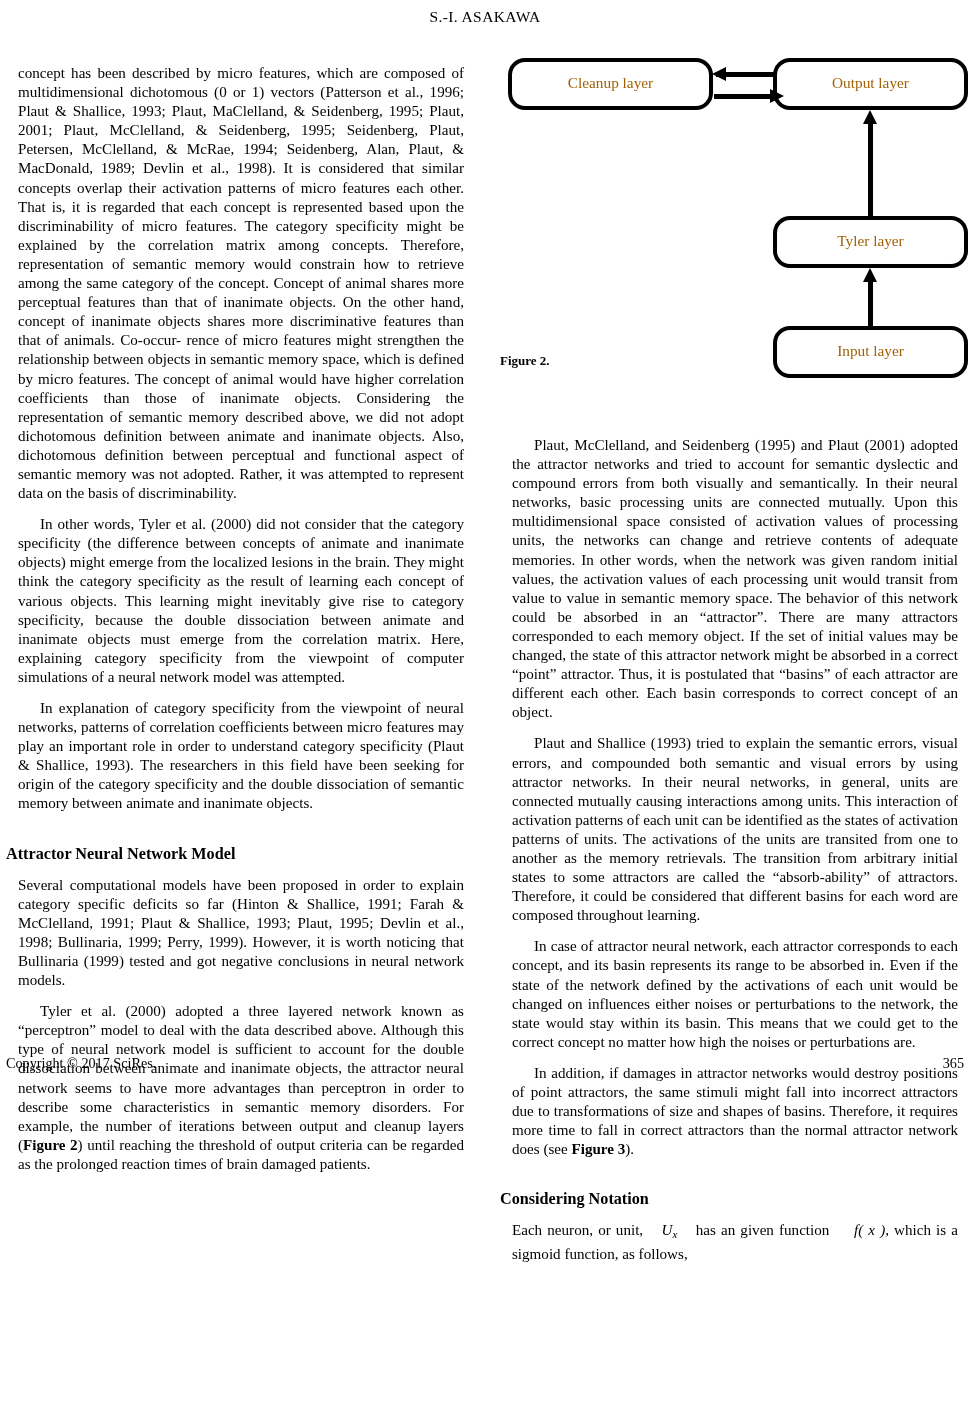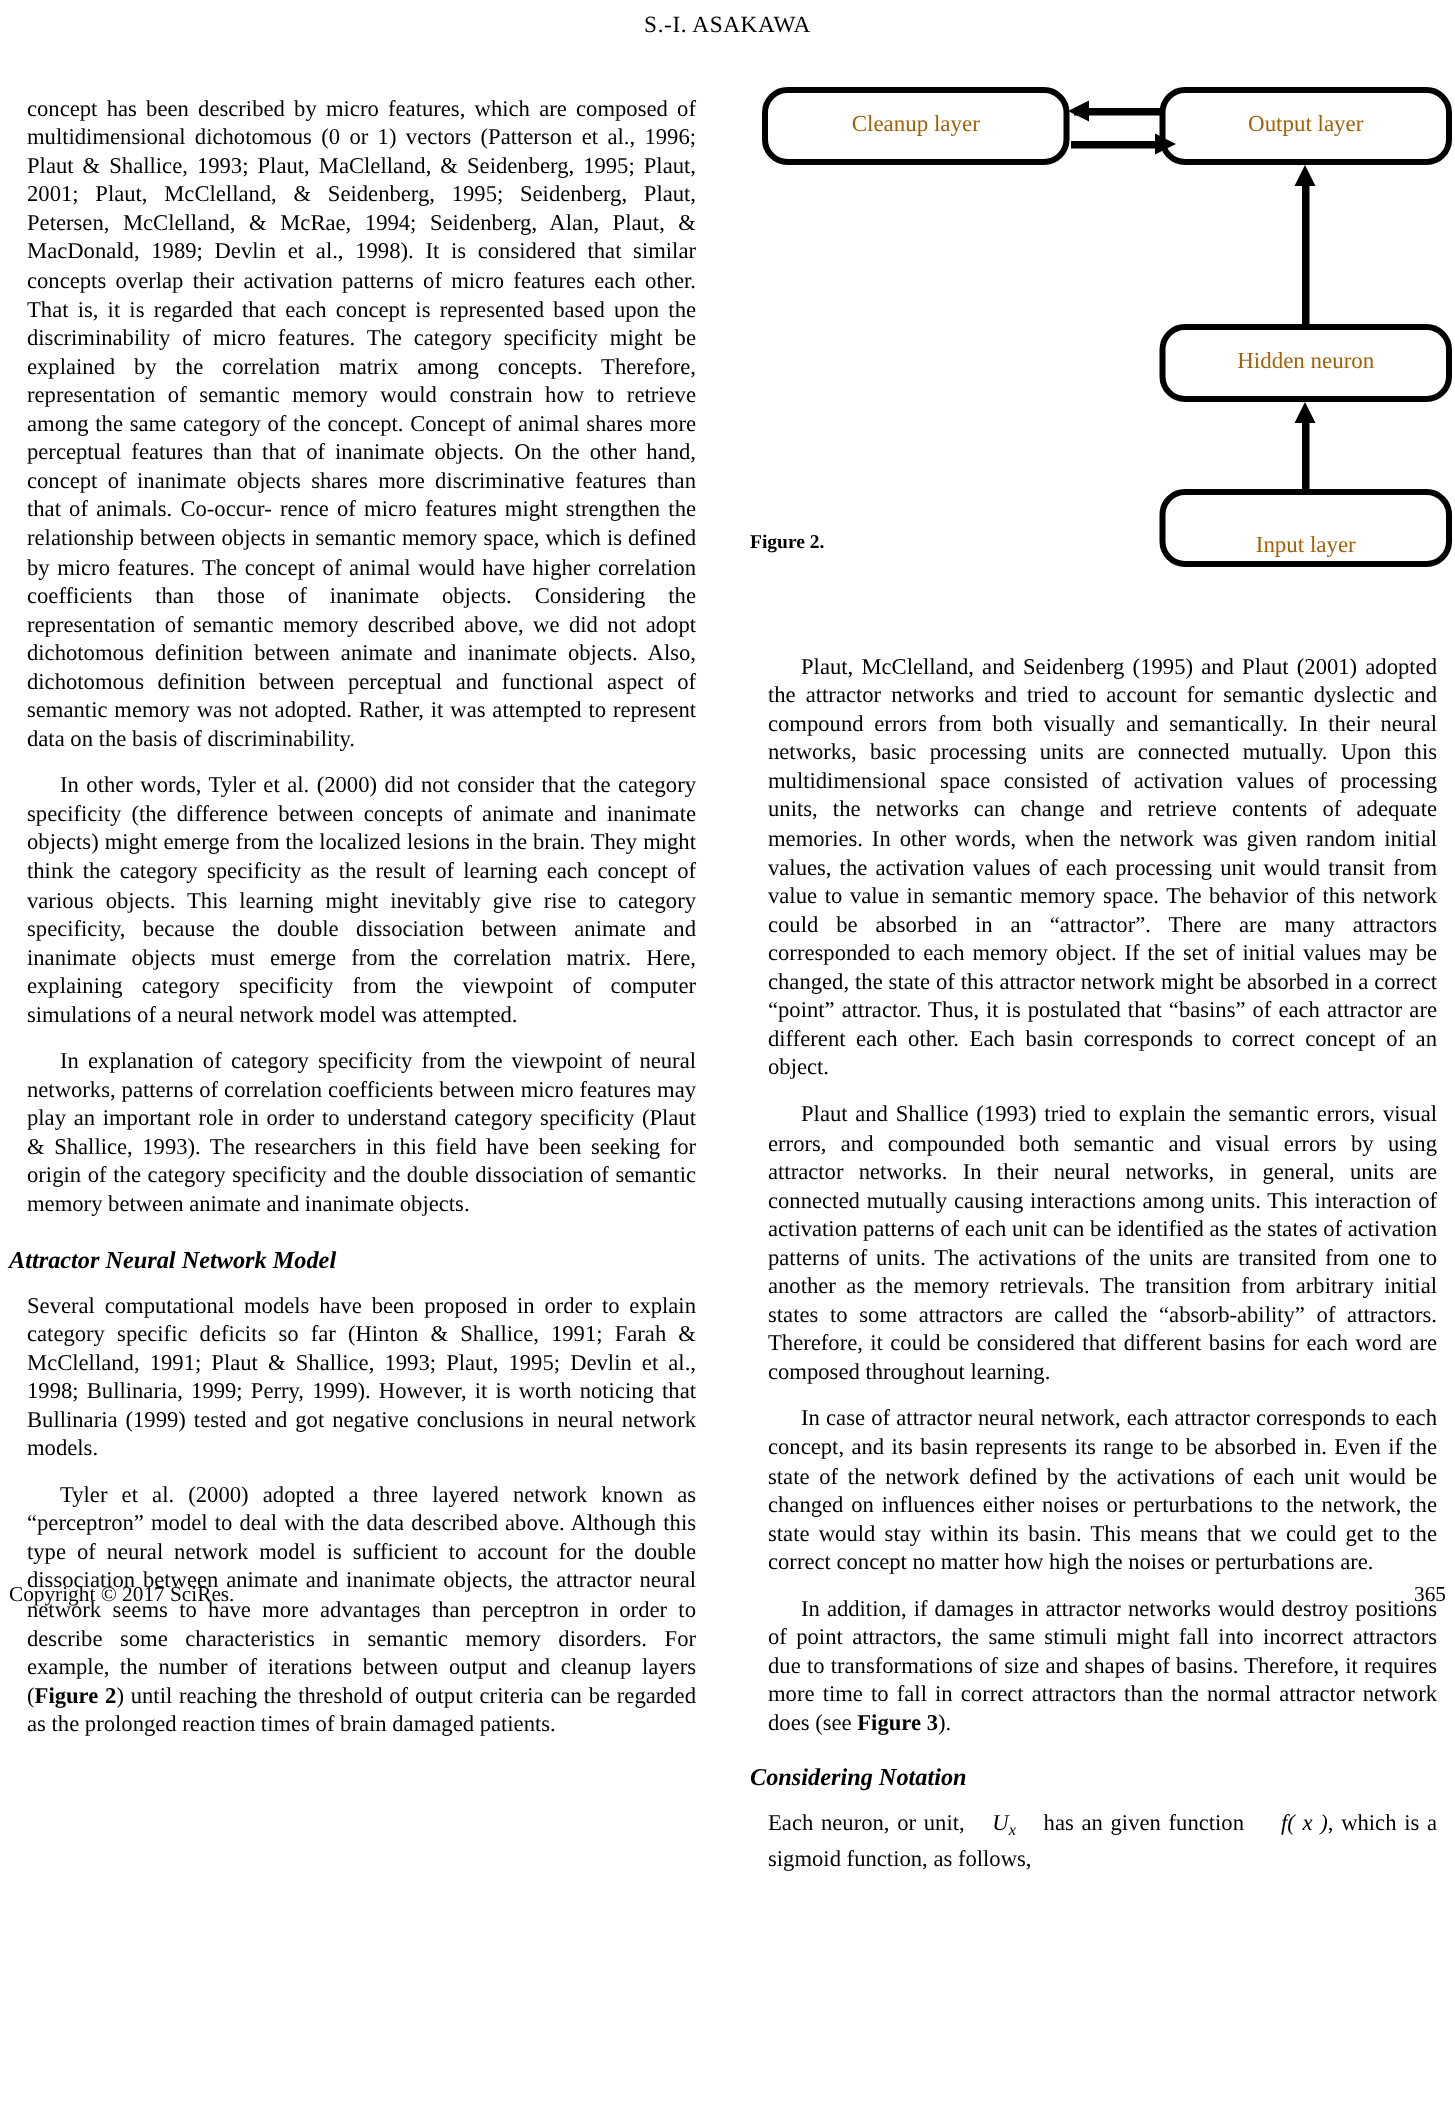--- a/index.html
+++ b/index.html
@@ -50,24 +50,23 @@
 
   p {
     margin: 12px;
     text-indent: 0;
   }
   p.indent { text-indent: 22px; }
 
   h2.section {
     font-size: 16.2px;
     font-weight: bold;
-    margin: 16px 0 9px 0;
+    margin: 30px 0 9px 0;
     line-height: 20px;
     text-align: left;
-    font-style: italic;
   }
 
   
   .figure-wrap {
     position: absolute;
     left: 498px;
     top: 48px;
     width: 470px;
     height: 300px;
   }
@@ -83,21 +82,21 @@
     font-size: 15.3px;
     font-family: "Liberation Serif", "DejaVu Serif", serif;
     color: #a16207;
   }
   .fig-box .lbl { position: relative; top: -1px; }
 
   
   .box-cleanup { left: 10px;  top: 10px;  width: 205px; height: 52px; }
   .box-output  { left: 275px; top: 10px;  width: 195px; height: 52px; }
   .box-hidden  { left: 275px; top: 168px; width: 195px; height: 52px; }
-  .box-input   { left: 275px; top: 278px; width: 195px; height: 52px; align-items: flex-end; }
+  .box-input   { left: 275px; top: 278px; width: 195px; height: 52px; }
 
   
   .shaft-h {
     position: absolute;
     height: 4.5px;
     background: #000;
   }
   .shaft-v {
     position: absolute;
     width: 4.5px;
@@ -211,21 +210,21 @@
 
     <div class="fig-box box-cleanup">
       <span class="lbl">Cleanup layer</span>
     </div>
 
     <div class="fig-box box-output">
       <span class="lbl">Output layer</span>
     </div>
 
     <div class="fig-box box-hidden">
-      <span class="lbl">Hidden neuron</span>
+      <span class="lbl">Tyler layer</span>
     </div>
 
     <div class="fig-box box-input">
       <span class="lbl">Input layer</span>
     </div>
 
     <div class="shaft-h a1-shaft"></div>
     <div class="head-left a1-head"></div>
 
     <div class="shaft-h a2-shaft"></div>

